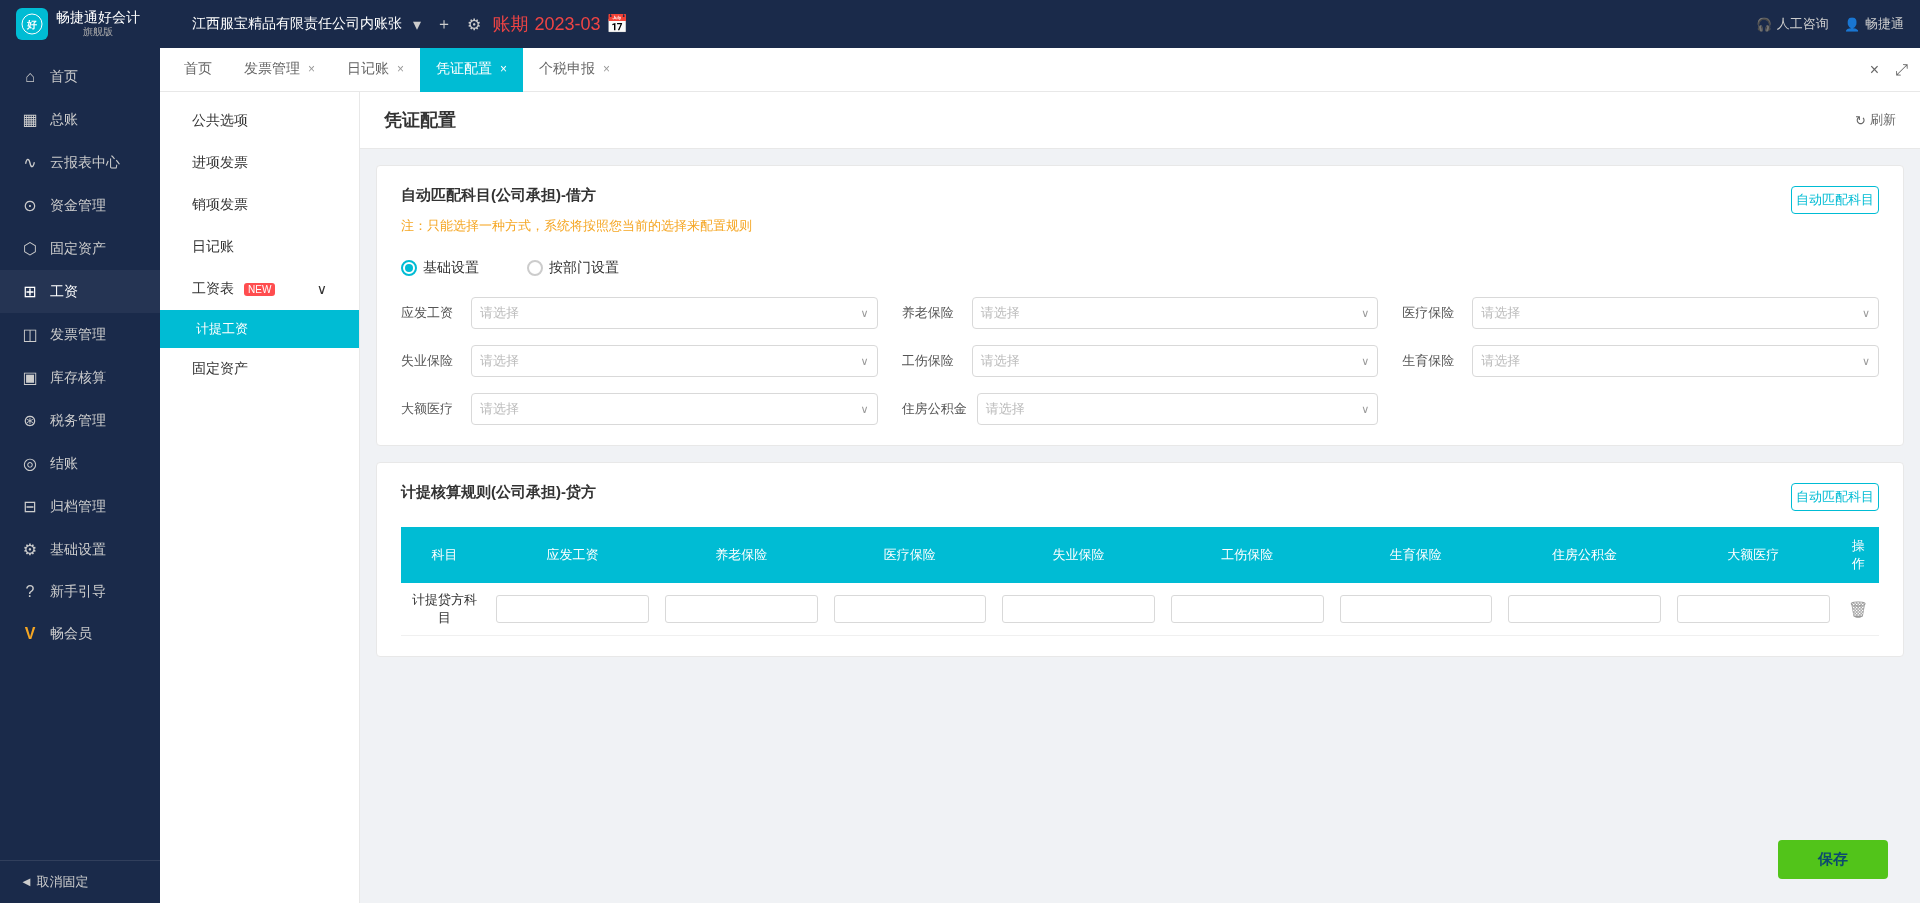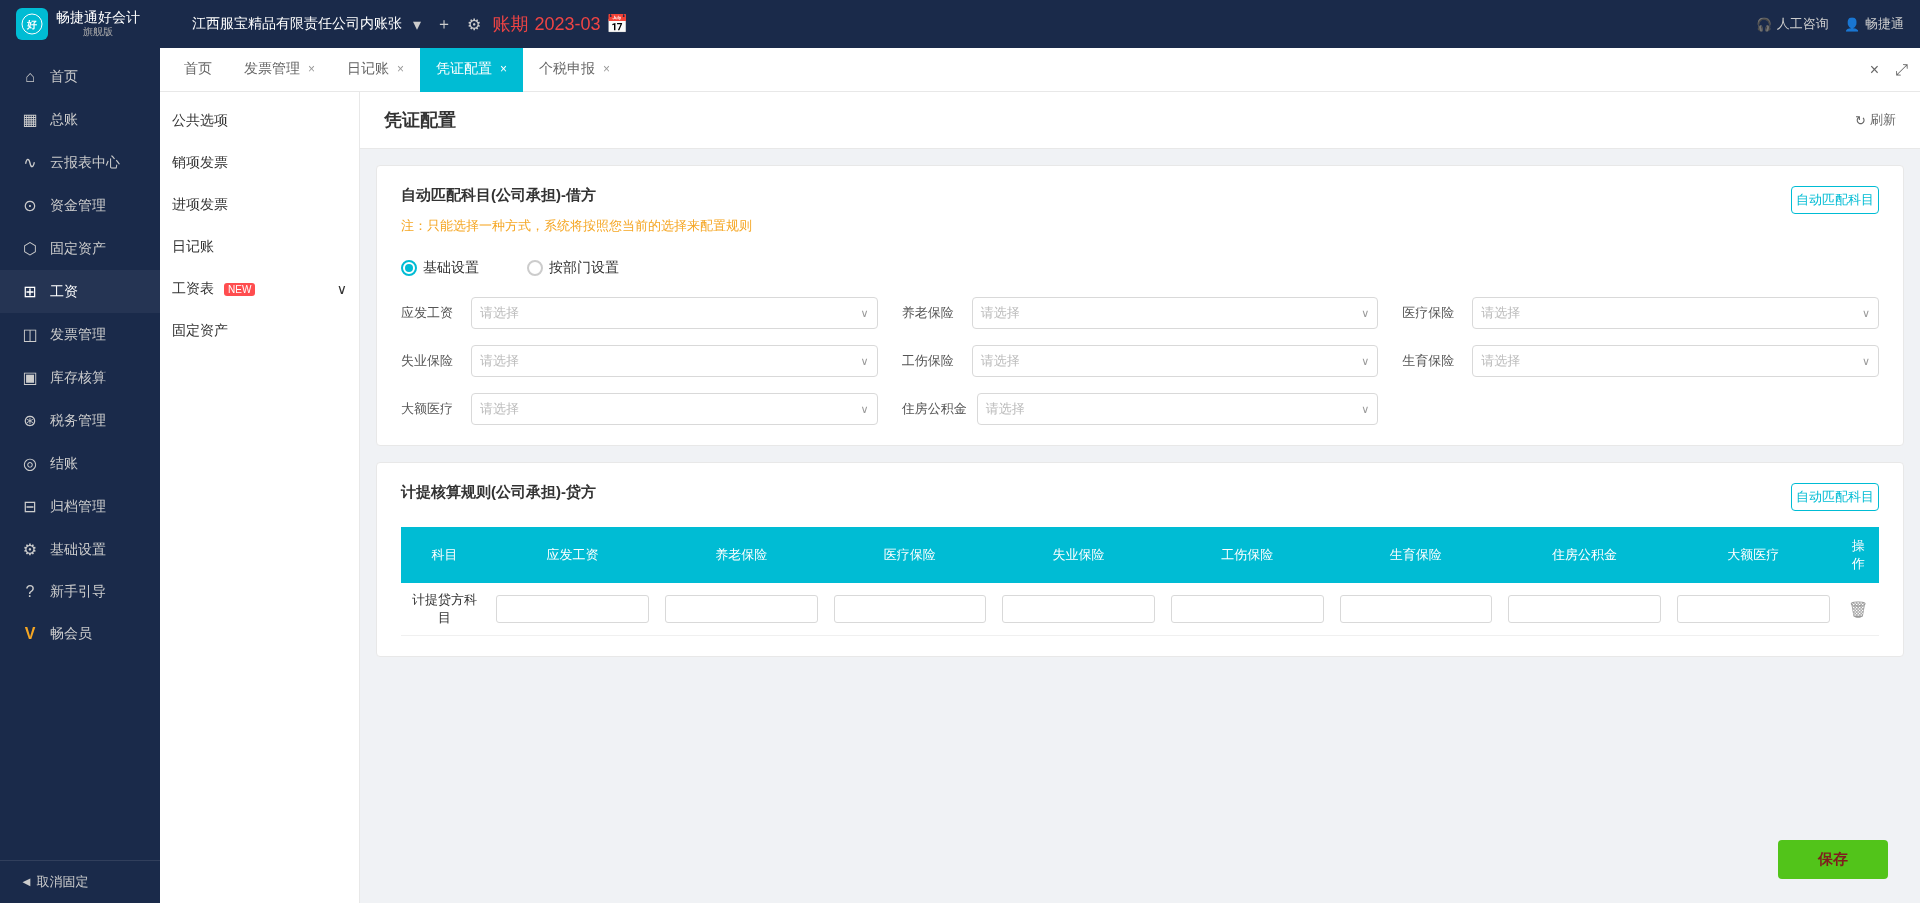--- a/index.html
+++ b/index.html
@@ -178,21 +178,21 @@
     
     .left-nav {
       width: 200px;
       background: white;
       border-right: 1px solid #e8e8e8;
       padding: 8px 0;
       flex-shrink: 0;
       overflow-y: auto;
     }
     .left-nav-item {
-      padding: 12px 12px;
+      padding: 12px 32px;
       font-size: 14px;
       color: #333;
       cursor: pointer;
       display: flex;
       align-items: center;
       justify-content: space-between;
     }
     .left-nav-sub {
       padding: 10px 36px;
       font-size: 13px;
@@ -372,21 +372,21 @@
     }
     .table-delete-btn {
       color: #999;
       cursor: pointer;
       font-size: 16px;
       background: none;
       border: none;
     }
     .save-btn {
       background: #52c41a;
-      color: #7f1d1d;
+      color: #0c4a6e;
       border: none;
       padding: 10px 40px;
       font-size: 15px;
       border-radius: 4px;
       cursor: pointer;
       font-weight: bold;
     }
 
     
     .main-page::-webkit-scrollbar { width: 8px; }
@@ -531,34 +531,37 @@
       </div>
     </div>
 
     <div class="page-content">
 
       <div class="left-nav">
         <div class="left-nav-item">
           <span>公共选项</span>
         </div>
         <div class="left-nav-item">
+          <span>进项发票</span>
+        </div>
+        <div class="left-nav-item">
           <span>销项发票</span>
-        </div>
-        <div class="left-nav-item">
-          <span>进项发票</span>
         </div>
         <div class="left-nav-item">
           <span>日记账</span>
         </div>
         <div class="left-nav-item">
           <div style="display:flex;align-items:center;gap:6px;">
             <span>工资表</span>
             <span class="new-badge">NEW</span>
           </div>
           <span>∨</span>
+        </div>
+        <div class="left-nav-sub active">
+          <span>计提工资</span>
         </div>
         <div class="left-nav-item">
           <span>固定资产</span>
         </div>
       </div>
 
       <div class="main-page">
 
         <div class="page-header">
           <h1 class="page-title">凭证配置</h1>

